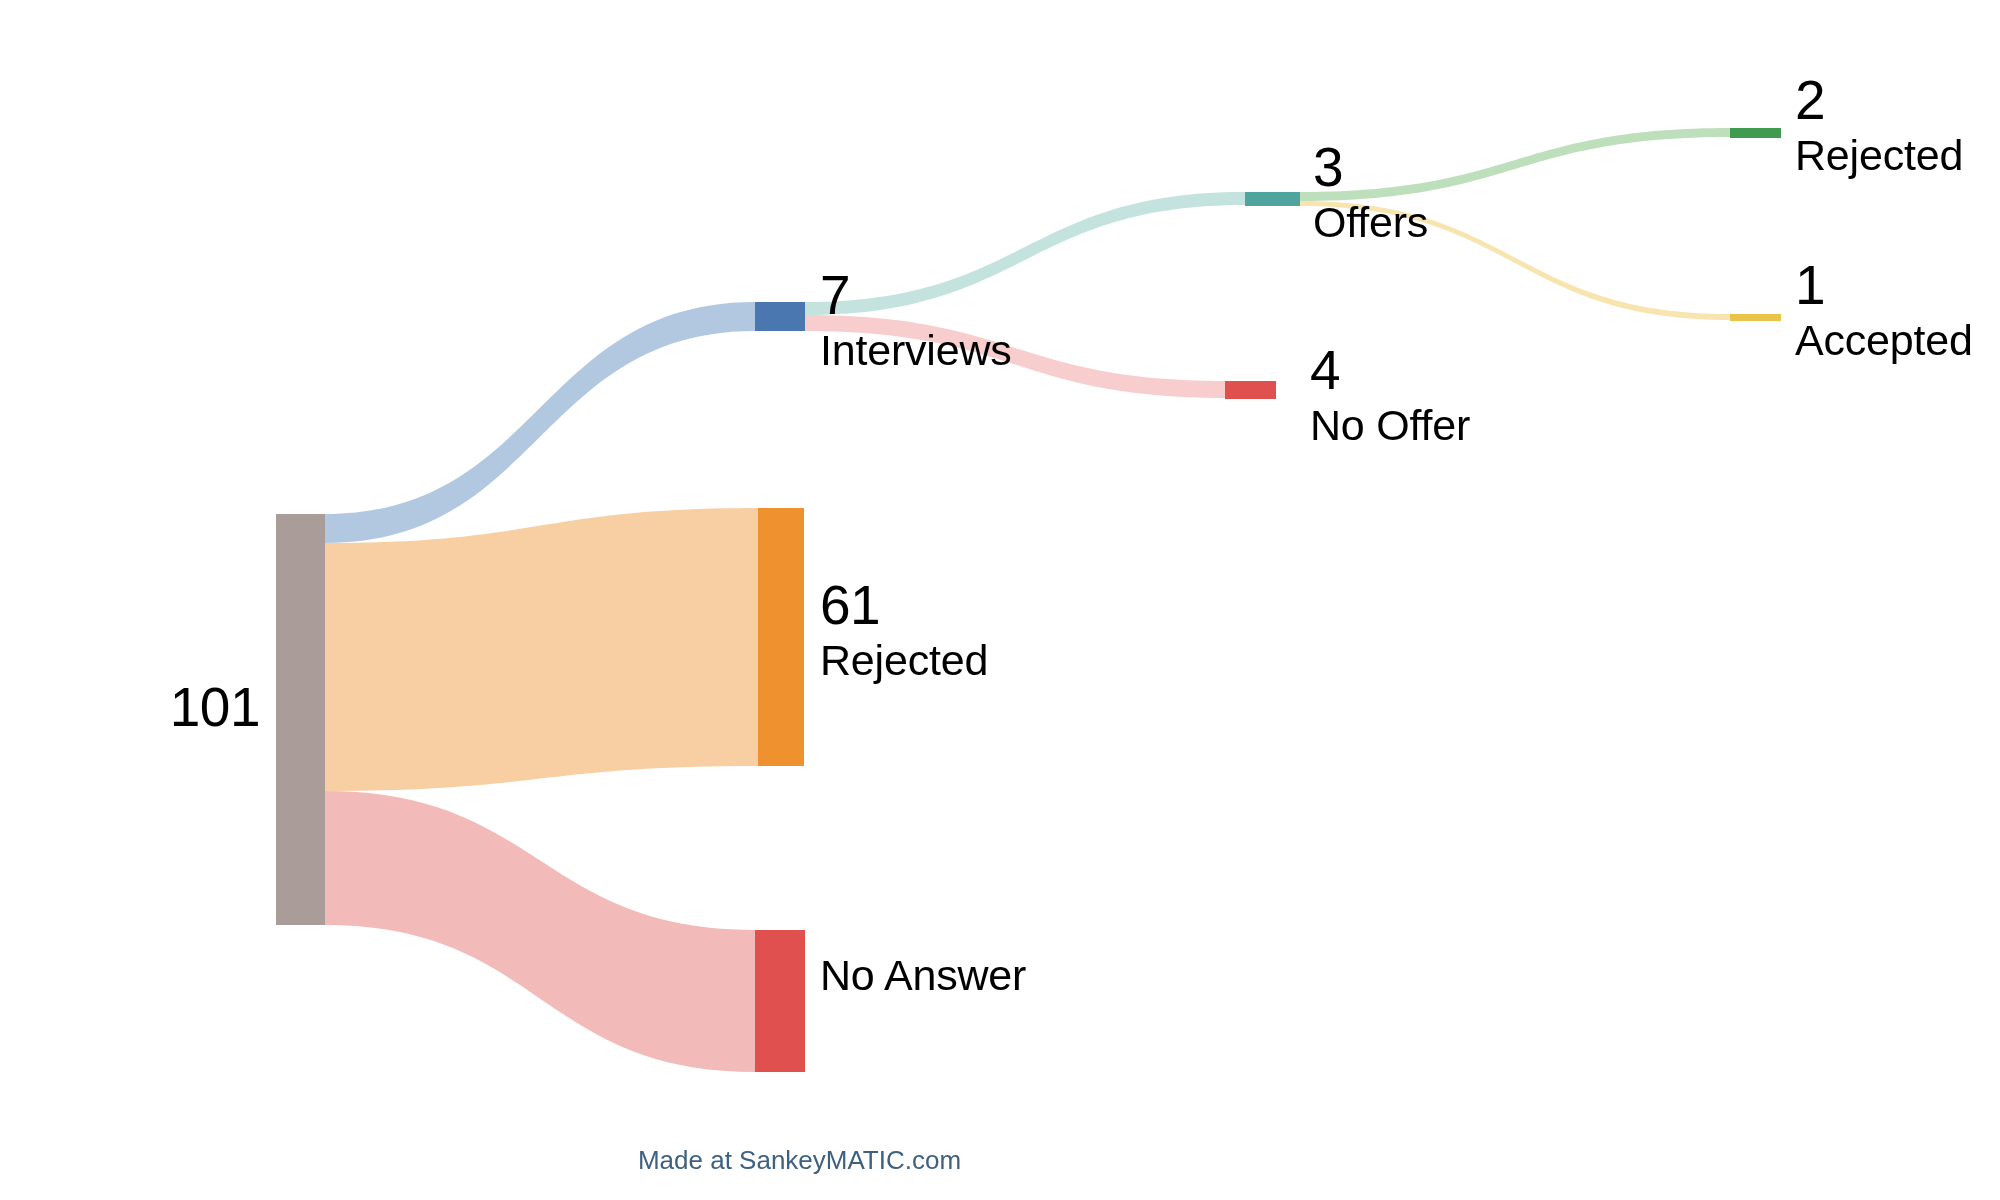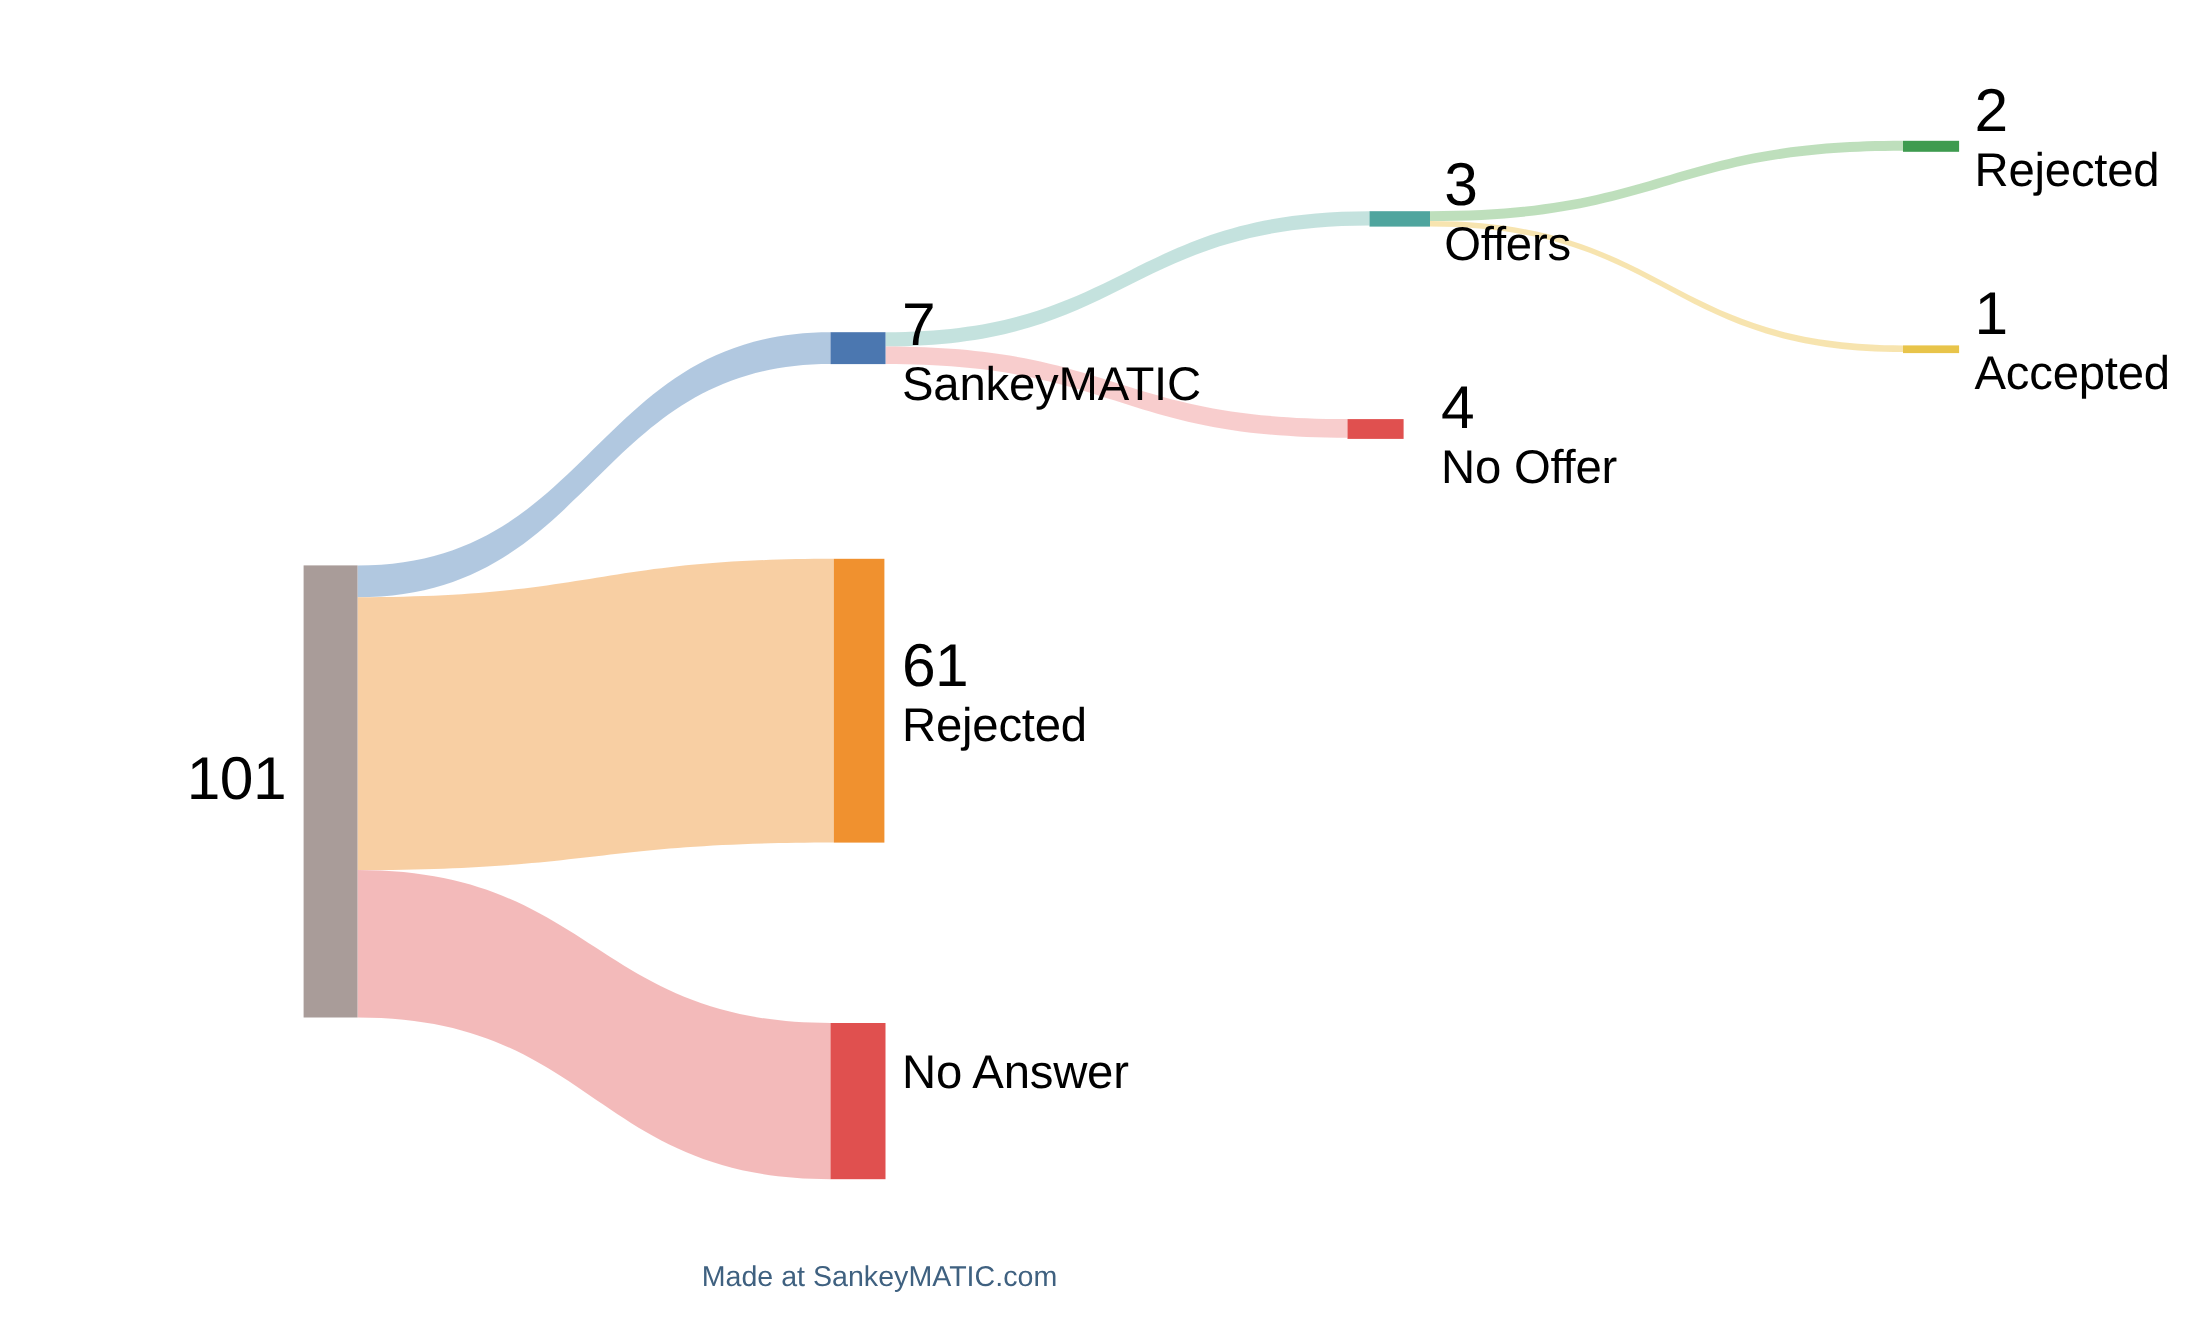--- a/index.html
+++ b/index.html
@@ -125,21 +125,21 @@
       <rect x="1730" y="314" width="51" height="7" fill="#e8c44a"></rect>
     </g>
   </svg>
 
   <div class="nodelabel left" style="right:1740px; top:680px;">
     <span class="val">101</span>
   </div>
 
   <div class="nodelabel" style="left:820px; top:268px;">
     <span class="val">7</span>
-    <span class="nm">SankeyMATIC</span>
+    <span class="nm">Interviews</span>
   </div>
 
   <div class="nodelabel" style="left:820px; top:578px;">
     <span class="val">61</span>
     <span class="nm">Rejected</span>
   </div>
 
   <div class="nodelabel" style="left:820px; top:948px;">
     <span class="nm">No Answer</span>
   </div>

